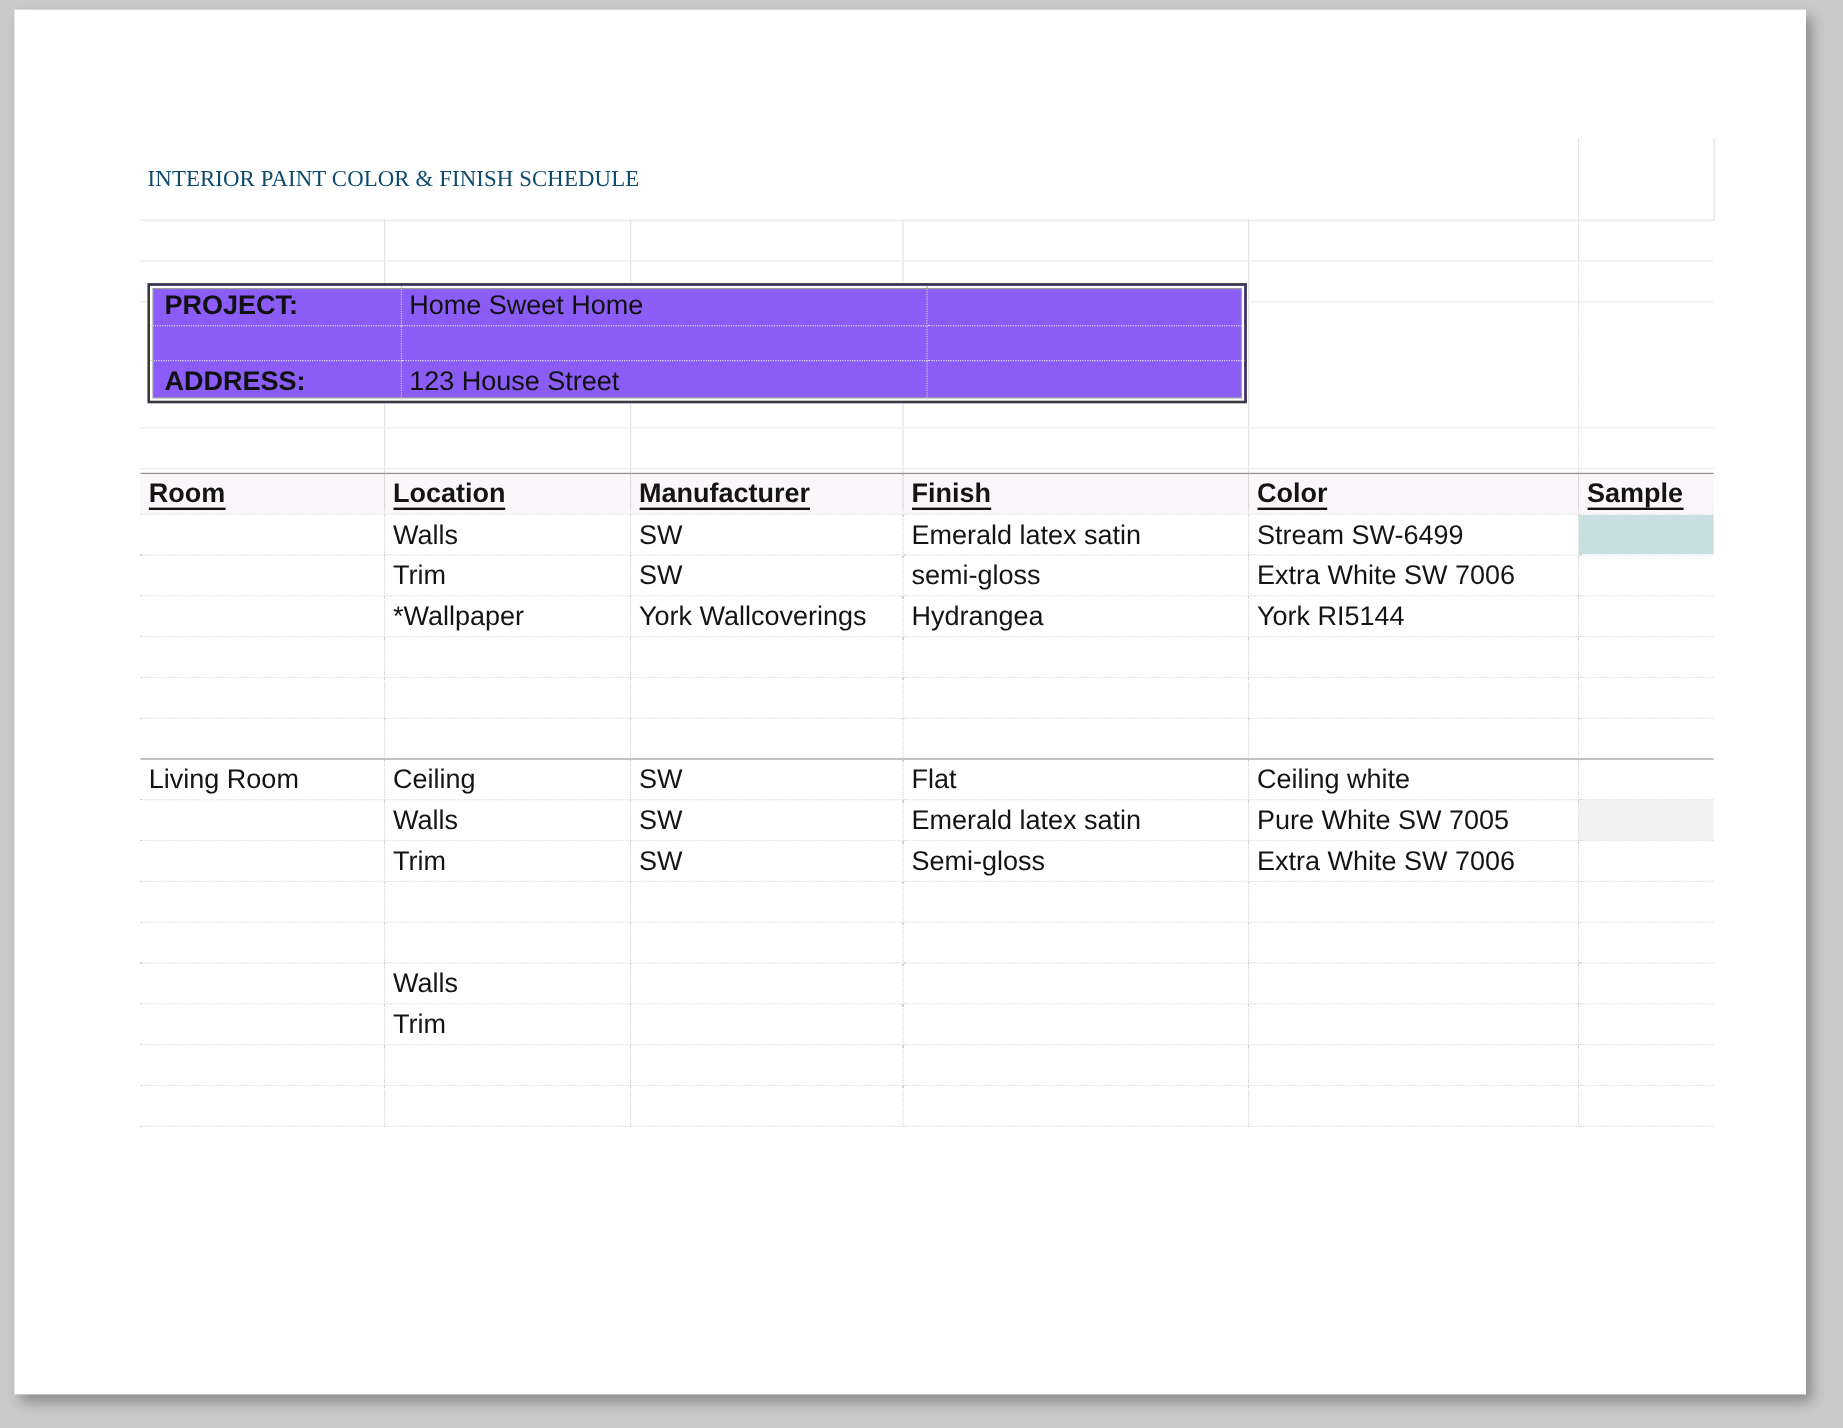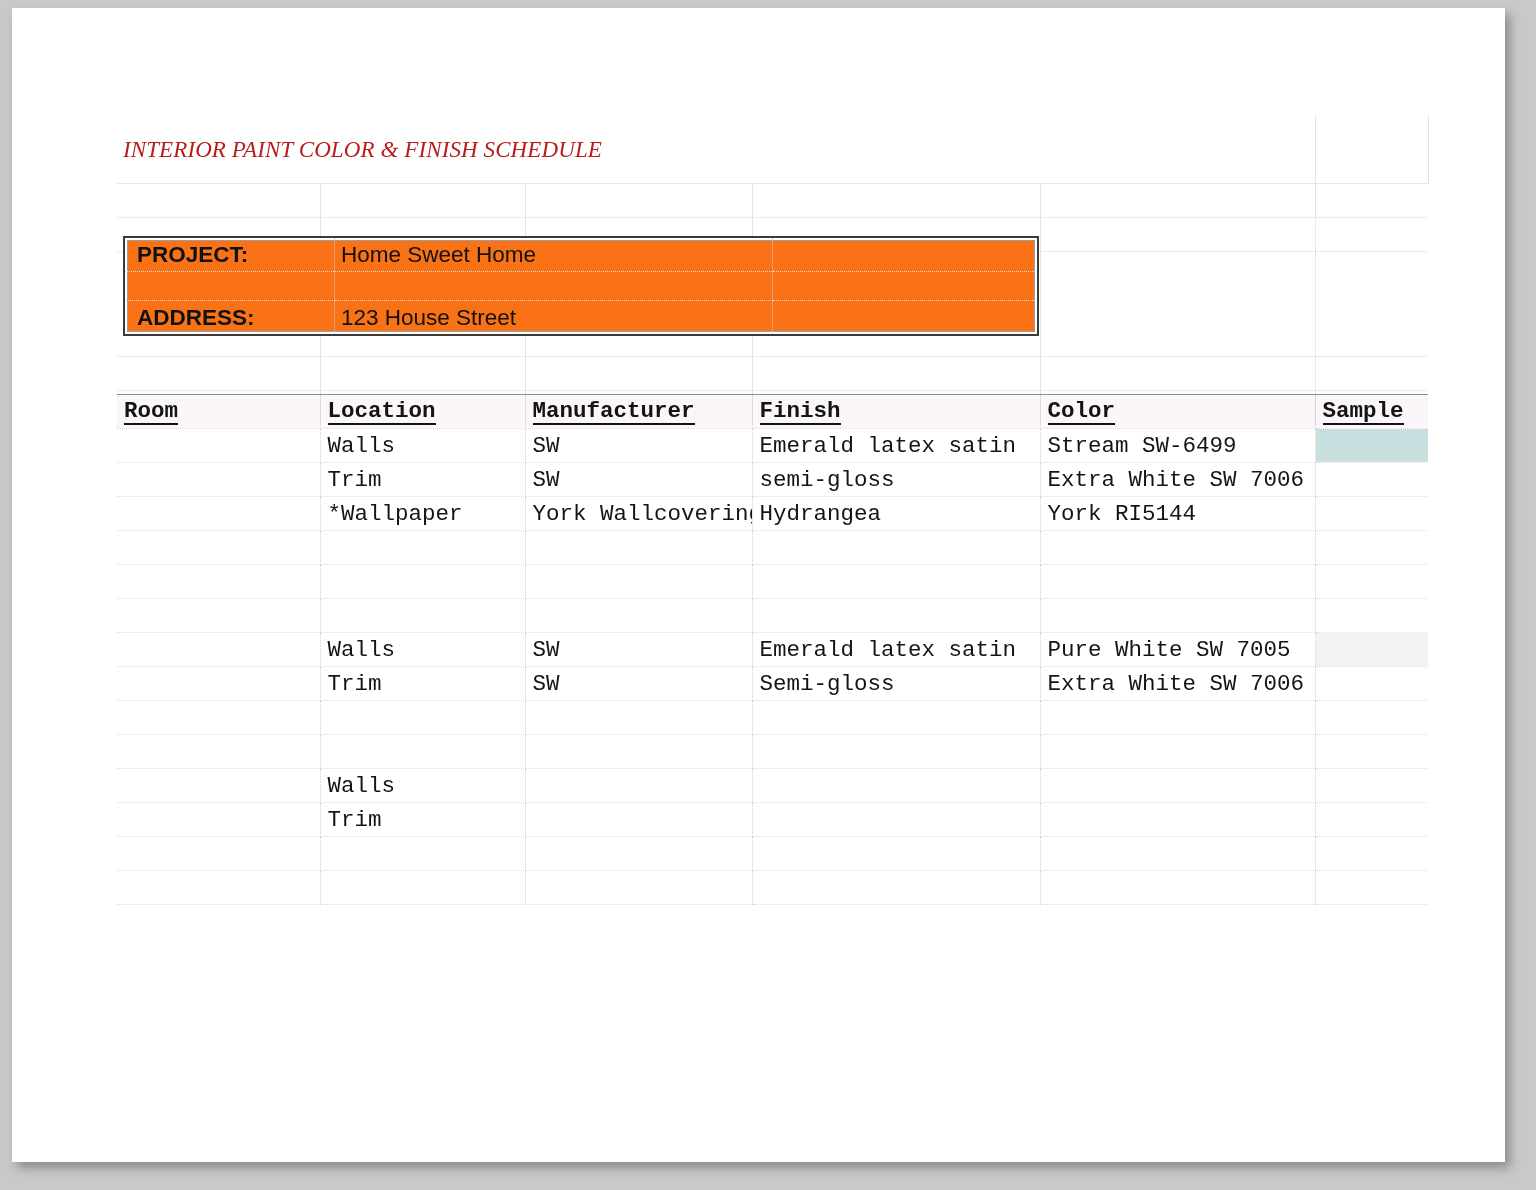--- a/index.html
+++ b/index.html
@@ -31,26 +31,25 @@
     left: 105px;
     top: 107px;
     width: 1311px;
     border-collapse: collapse;
     table-layout: fixed;
   }
   #sheet td {
     padding: 0;
     margin: 0;
     vertical-align: middle;
-    font-size: 23px;
-    color: #b91c1c;
+    font-size: 19px;
+    color: #0c4a6e;
     letter-spacing: 0.1px;
     white-space: nowrap;
     overflow: hidden;
-    font-style: italic;
   }
 
   
   .c-room   { width: 203px; }
   .c-loc    { width: 205px; }
   .c-manu   { width: 227px; }
   .c-fin    { width: 288px; }
   .c-col    { width: 275px; }
   .c-samp   { width: 113px; }
 
@@ -78,21 +77,21 @@
 
   
   #infobox {
     position: absolute;
     left: 111px;
     top: 228px;
     width: 916px;
     height: 100px;
     border: 2px solid #3a3a3a;
     box-shadow: inset 0 0 0 2px #ffffff, inset 0 0 0 3px #9d9d9d;
-    background: #f97316;
+    background: #8b5cf6;
     box-sizing: border-box;
   }
   #infobox table {
     width: 100%;
     height: 100%;
     border-collapse: collapse;
     table-layout: fixed;
   }
   #infobox td {
     font-size: 22.5px;
@@ -119,21 +118,20 @@
   #tablewrap {
     position: absolute;
     left: 105px;
     top: 386px;
     width: 1311px;
   }
   #dtable {
     width: 100%;
     border-collapse: collapse;
     table-layout: fixed;
-    font-family: Liberation Mono, monospace;
   }
   #dtable td {
     padding: 0 0 0 7px;
     font-size: 22.5px;
     color: #141414;
     height: 33px;
     vertical-align: middle;
     white-space: nowrap;
     overflow: hidden;
     border-right: 1px dotted #d2d2d2;
@@ -304,20 +302,28 @@
             <td class="last swatch-fill">&nbsp;</td>
           </tr>
           <tr>
             <td>&nbsp;</td>
             <td>&nbsp;</td>
             <td>&nbsp;</td>
             <td>&nbsp;</td>
             <td>&nbsp;</td>
             <td class="last swatch-fill">&nbsp;</td>
           </tr>
+          <tr class="rule-top">
+            <td>Living Room</td>
+            <td>Ceiling</td>
+            <td>SW</td>
+            <td>Flat</td>
+            <td>Ceiling white</td>
+            <td class="last swatch-fill">&nbsp;</td>
+          </tr>
           <tr>
             <td>&nbsp;</td>
             <td>Walls</td>
             <td>SW</td>
             <td>Emerald latex satin</td>
             <td>Pure White SW 7005</td>
             <td class="last swatch-fill" style="background: rgb(242, 242, 242);">&nbsp;</td>
           </tr>
           <tr>
             <td>&nbsp;</td>

